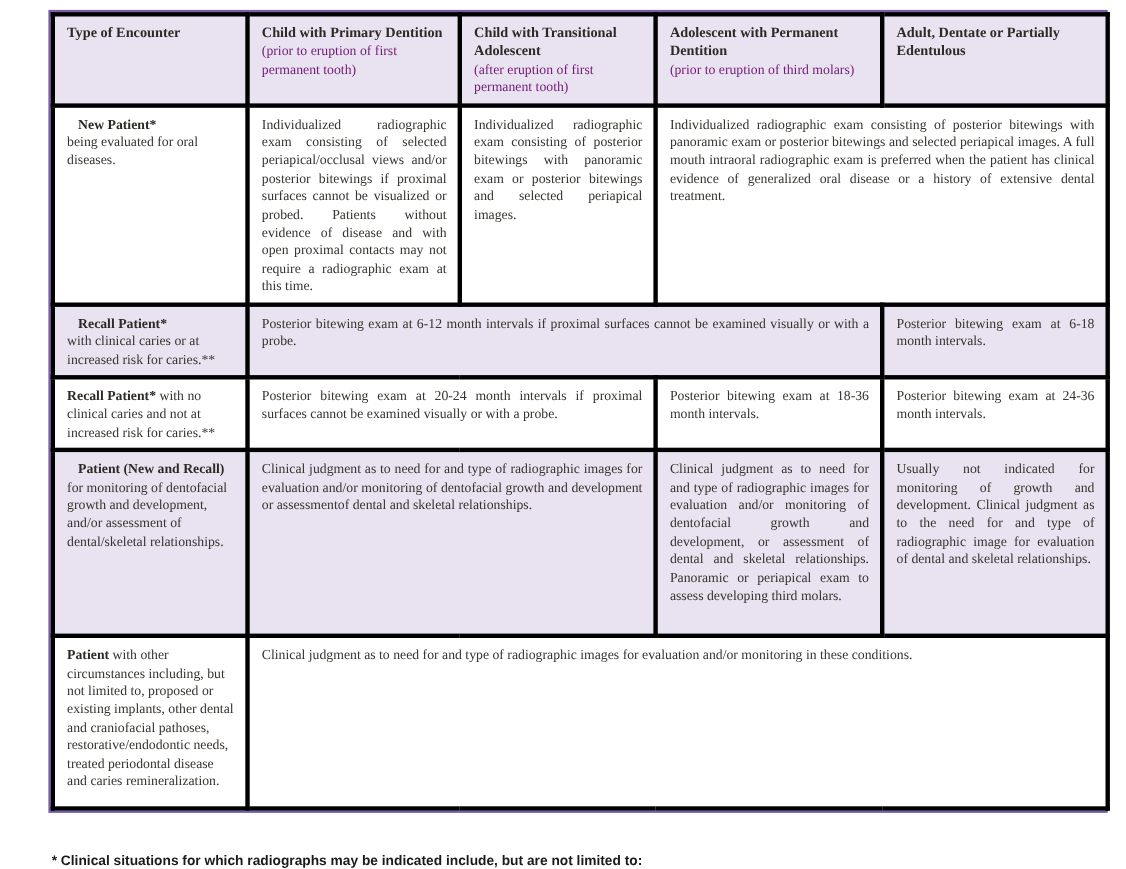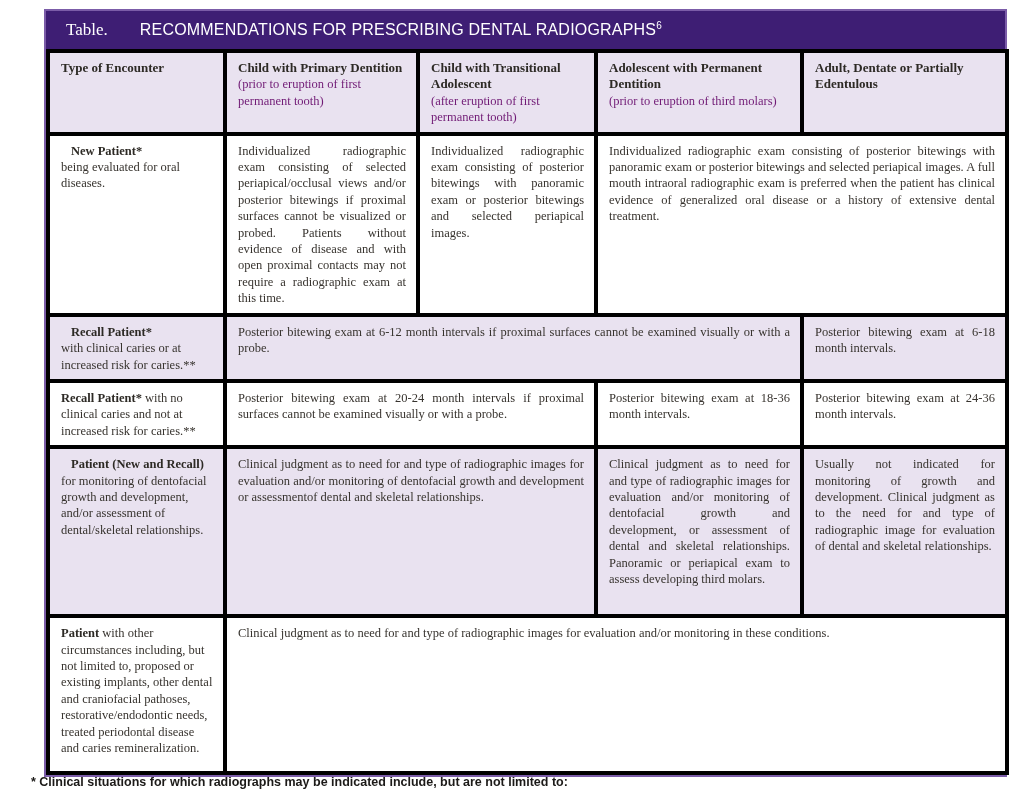--- a/index.html
+++ b/index.html
@@ -82,38 +82,34 @@
 
   .label-cell { color: #37332e; }
   .label-cell b { color: #2d2a25; }
   .label-cell b.blk { display: block; margin-left: 10px; }
 
   .body-cell { text-align: justify; }
   .center-v { vertical-align: middle; text-align: left; }
 
   .footnote {
     position: absolute;
-    left: 31px;
+    left: 47px;
     top: 775px;
     font-family: "Liberation Sans", sans-serif;
     font-weight: bold;
     font-size: 12.5px;
     color: #1c1a18;
   }
 </style>
 </head>
 <body>
 
 <div class="page">
   <div class="table-wrap">
 
-    <div class="title-bar">
-      <span class="title-prefix">Table.</span>
-      <span class="title-main"><span>RECOMMENDATIONS FOR PRESCRIBING DENTAL RADIOGRAPHS</span><sup>6</sup></span>
-    </div>
 
 
     <table class="rec-table">
       <colgroup>
         <col style="width:177px">
           <col style="width:193px">
           <col style="width:178px">
           <col style="width:206px">
           <col style="width:205px">
       </colgroup>

